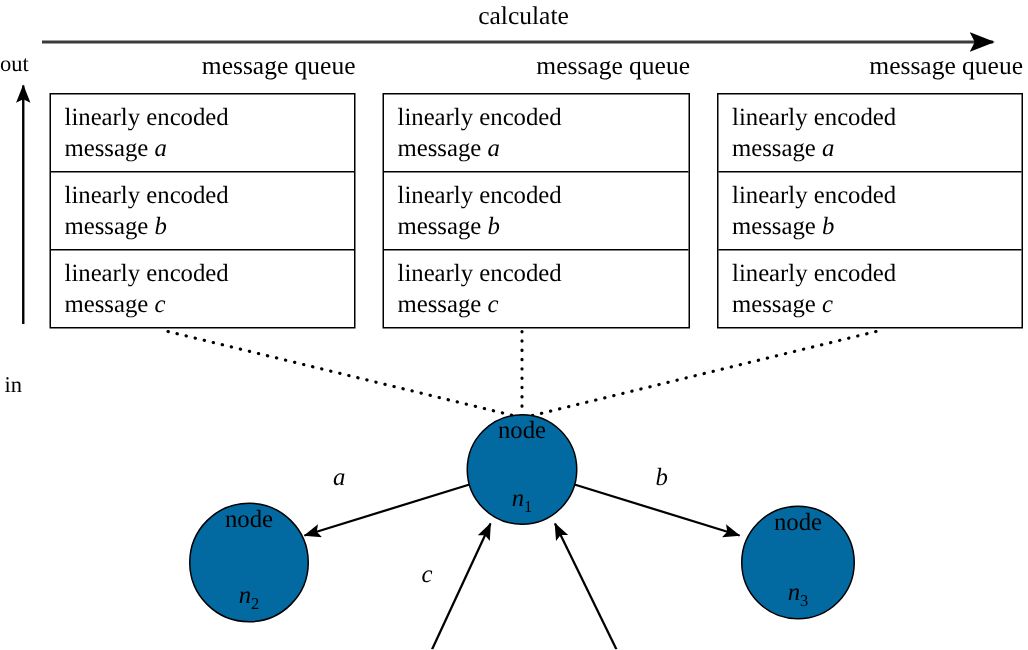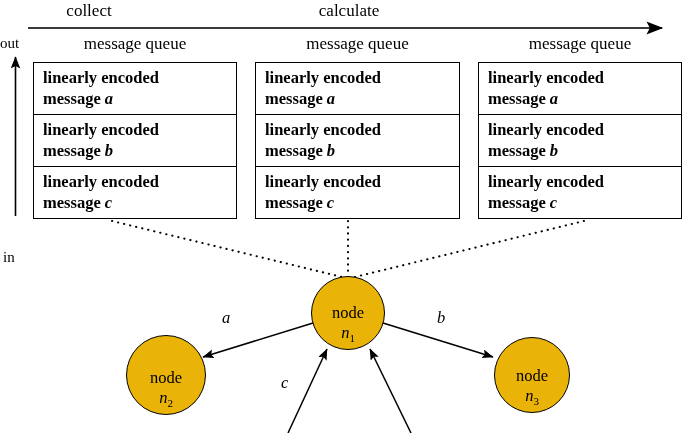--- a/index.html
+++ b/index.html
@@ -33,21 +33,21 @@
   }
   .phase-label {
     font-size: 17px;
     text-align: center;
   }
   .axis-label {
     font-size: 15px;
   }
   .queue-title {
     font-size: 17px;
-    text-align: center;
+    text-align: right;
   }
   .qbox {
     position: absolute;
     border: 1.1px solid #000000;
     box-sizing: border-box;
     background: #ffffff;
   }
   .qrow {
     position: relative;
     box-sizing: border-box;
@@ -55,35 +55,34 @@
     border-bottom: 1.1px solid #000000;
     padding: 4px 0 0 9px;
   }
   .qrow:last-child {
     border-bottom: none;
   }
   .qline {
     font-size: 16.5px;
     line-height: 21px;
     white-space: nowrap;
-    font-weight: bold;
   }
   .ital {
     font-style: italic;
   }
   .node {
     position: absolute;
     border: 1.2px solid #000000;
     border-radius: 50%;
     box-sizing: border-box;
-    background: #eab308;
+    background: #0369a1;
     display: flex;
     flex-direction: column;
     align-items: center;
-    justify-content: flex-end;
+    justify-content: space-between;
   }
   .node-name {
     font-size: 16.5px;
     line-height: 19px;
   }
   .node-id {
     font-size: 16.5px;
     line-height: 21px;
     font-style: italic;
   }
@@ -121,21 +120,20 @@
 
     <line x1="313" y1="323" x2="203" y2="357" stroke="#000000" stroke-width="1.5" marker-end="url(#ahs)"></line>
 
     <line x1="383" y1="323" x2="493" y2="357" stroke="#000000" stroke-width="1.5" marker-end="url(#ahs)"></line>
 
     <line x1="288" y1="433" x2="327" y2="349" stroke="#000000" stroke-width="1.5" marker-end="url(#ahs)"></line>
 
     <line x1="411" y1="433" x2="370" y2="349" stroke="#000000" stroke-width="1.5" marker-end="url(#ahs)"></line>
   </svg>
 
-  <div class="lbl phase-label" style="left:39px; top:2px; width:100px;">collect</div>
   <div class="lbl phase-label" style="left:289px; top:2px; width:120px;">calculate</div>
 
   <div class="lbl axis-label" style="left:0px; top:36px;font-family:Liberation Serif, serif;">out</div>
   <div class="lbl axis-label" style="left:3px; top:220px;margin-top:30px;">in</div>
 
   <div class="lbl queue-title" style="left:33px; top:35px; width:204px;">message queue</div>
   <div class="lbl queue-title" style="left:255px; top:35px; width:205px;">message queue</div>
   <div class="lbl queue-title" style="left:478px; top:35px; width:204px;">message queue</div>
 
   <div class="qbox" style="left:33px; top:62px; width:204px; height:157px;">

